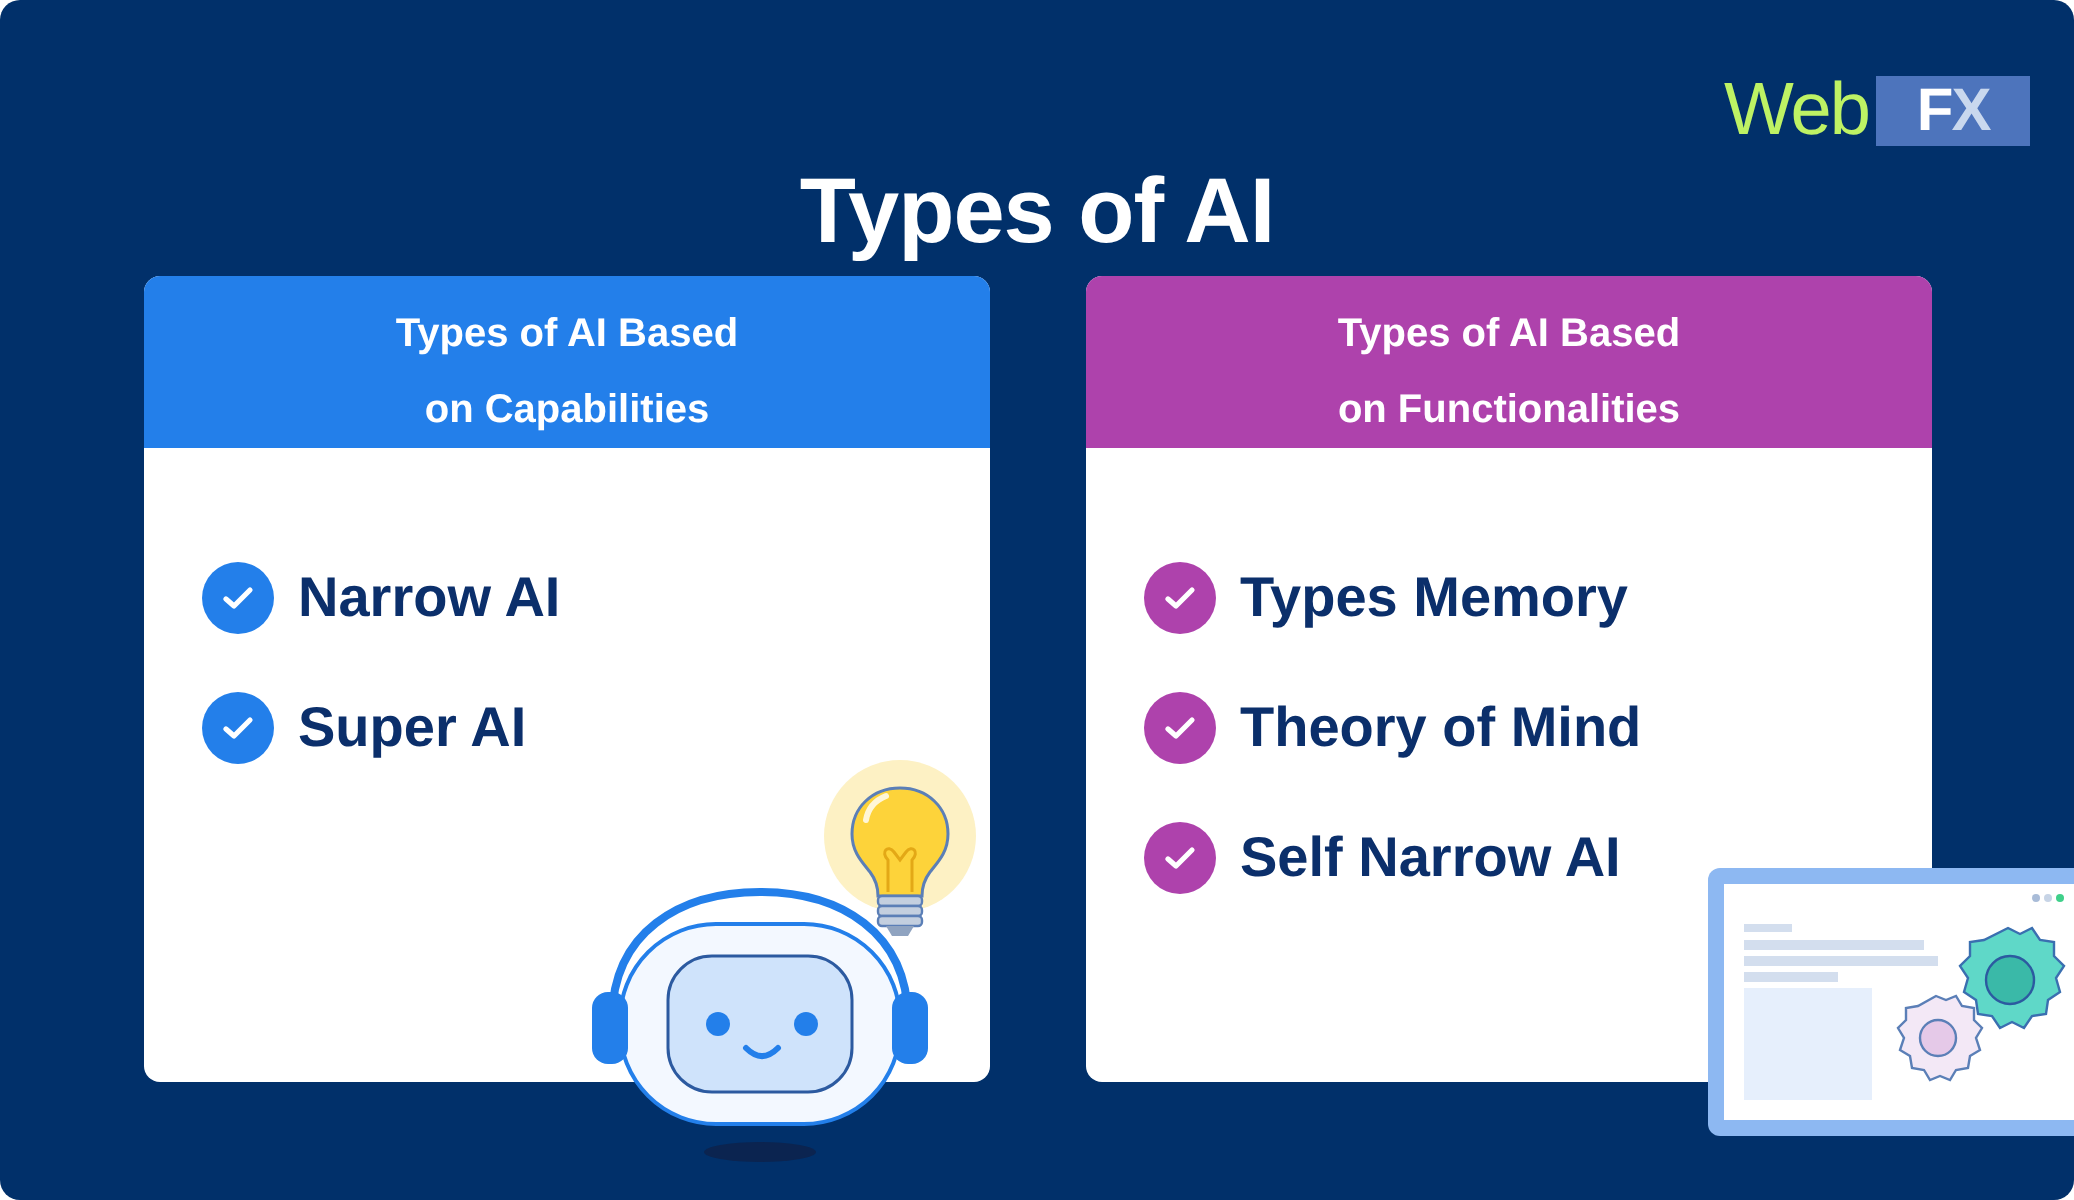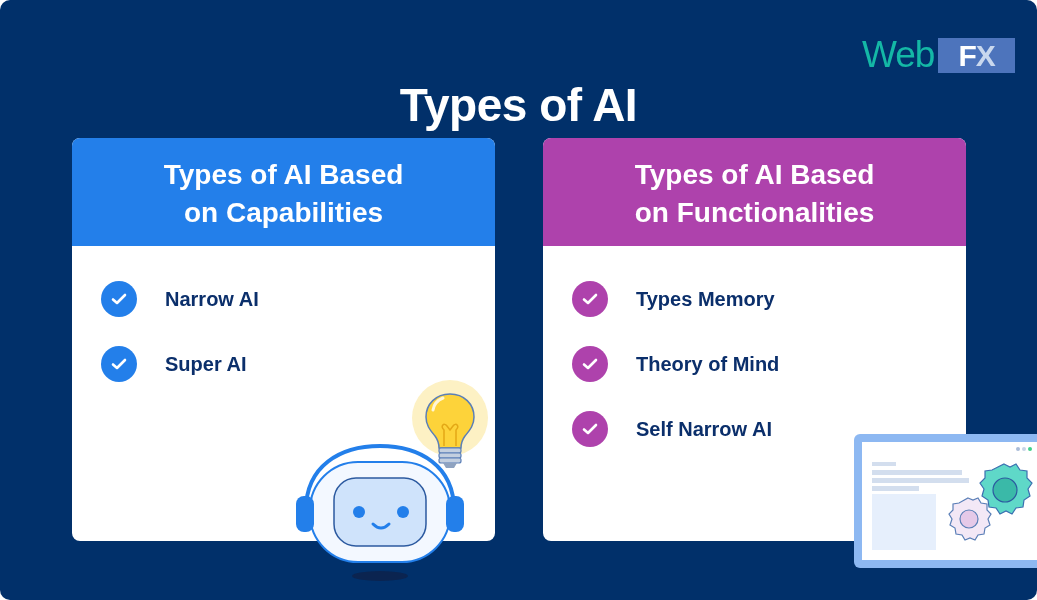--- a/index.html
+++ b/index.html
@@ -1,36 +1,36 @@
 <!DOCTYPE html>
 <html><head>
 <meta charset="utf-8">
 <style>
   html, body { margin:0; padding:0; background:#ffffff; }
   body { width:1037px; height:600px; position:relative; overflow:hidden; font-family:"Liberation Sans", sans-serif; }
   .canvas { position:absolute; left:0; top:0; width:1037px; height:600px; background:#01306a; border-radius:10px; overflow:hidden; }
   .title { position:absolute; left:0; right:0; top:38px; text-align:center; color:#ffffff; font-weight:700; font-size:46px; letter-spacing:-0.5px;margin-top:40px; }
   .logo { position:absolute; left:862px; top:37px; height:36px; display:flex; align-items:center; }
-  .logo-web { color:#14b8a6; font-size:37px; font-weight:400; letter-spacing:-1px; line-height:36px; }
+  .logo-web { color:#bef264; font-size:37px; font-weight:400; letter-spacing:-1px; line-height:36px; }
   .logo-fx { margin-left:4px; background:#4d74bc; color:#ffffff; font-weight:700; font-size:30px; height:35px; line-height:35px; padding:0 20px; letter-spacing:-1px; }
   .logo-fx .x { color:#c9d8ee; }
 
   .card { position:absolute; top:138px; width:423px; height:403px; background:#ffffff; border-radius:8px; overflow:hidden; }
   .card.left { left:72px; }
   .card.right { left:543px; }
-  .card-head { height:108px; display:flex; align-items:center; justify-content:center; text-align:center; color:#ffffff; font-weight:700; font-size:28px; line-height:38px; }
+  .card-head { height:86px; display:flex; align-items:flex-end; justify-content:center; text-align:center; color:#ffffff; font-weight:700; font-size:20px; line-height:38px; }
   .card.left .card-head { background:#237fea; }
   .card.right .card-head { background:#ae42ac; }
   .card-head .inner { padding-top:4px; }
   .items { position:absolute; top:143px; left:29px; }
   .item { display:flex; align-items:center; height:36px; margin-bottom:29px; }
   .check { width:36px; height:36px; border-radius:50%; display:flex; align-items:center; justify-content:center; flex:none; }
   .card.left .check { background:#237fea; }
   .card.right .check { background:#ae42ac; }
-  .item-label { margin-left:28px; color:#0b2f6b; font-weight:700; font-size:20px; }
+  .item-label { margin-left:12px; color:#0b2f6b; font-weight:700; font-size:28px; }
 
   .robot { position:absolute; left:288px; top:378px; width:220px; height:210px; }
   .monitor { position:absolute; left:852px; top:432px; width:190px; height:140px; }
 </style>
 </head>
 <body>
 
 <div class="canvas">
 
   <div class="title">Types of AI</div>

